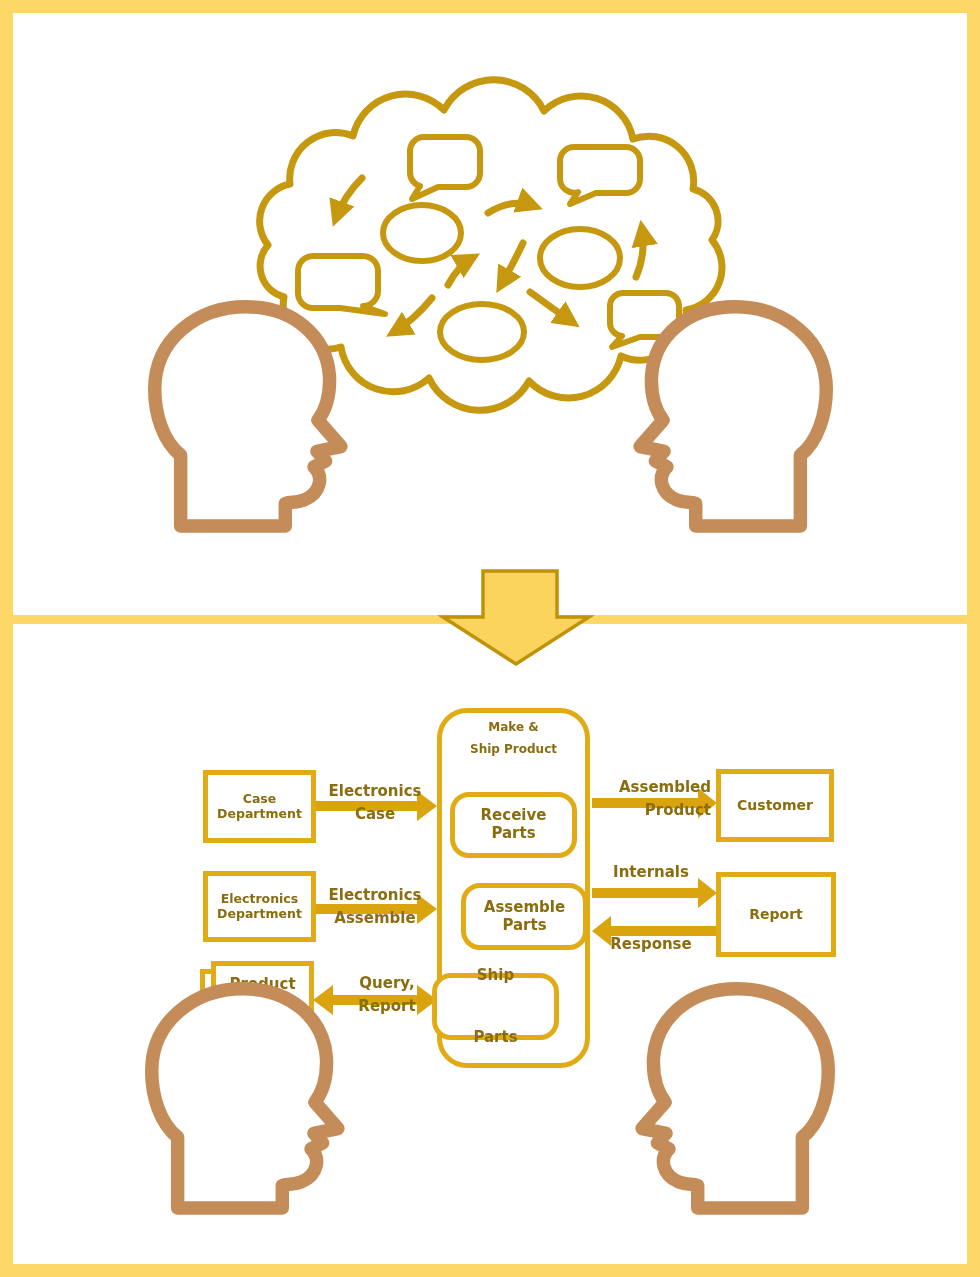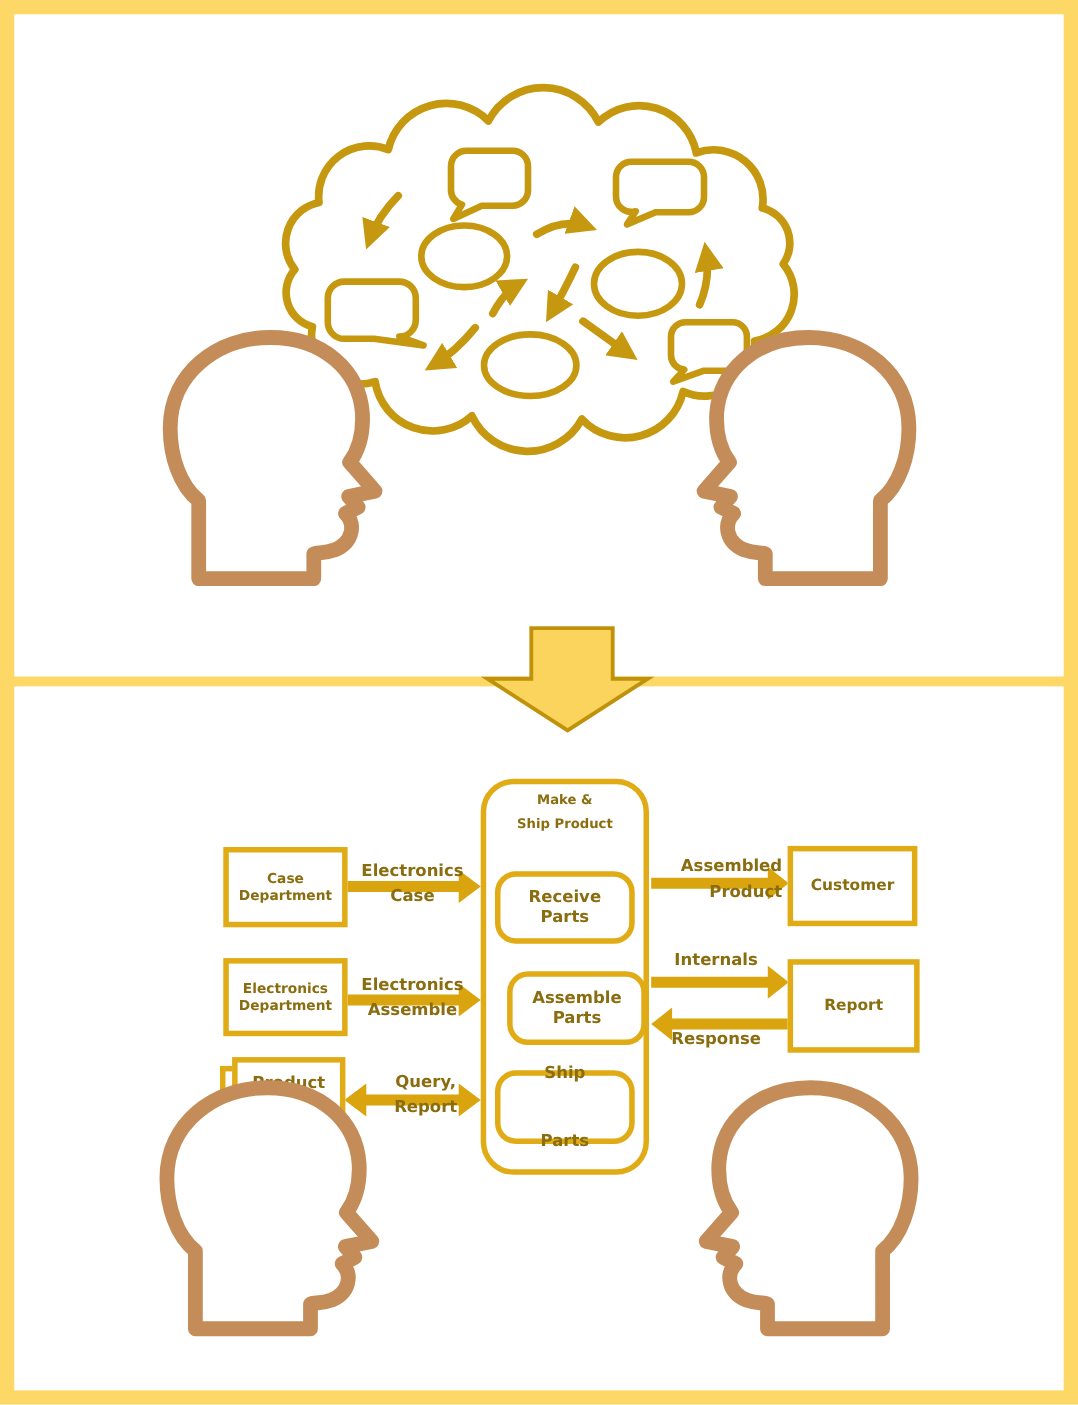--- a/index.html
+++ b/index.html
@@ -104,21 +104,21 @@
   </div>
 
   <div class="dbox rounded box-text-md" style="left:450px;top:792px;width:127px;height:66px;">
     <div>Receive</div>
     <div>Parts</div>
   </div>
   <div class="dbox rounded box-text-md" style="left:450px;top:883px;width:127px;height:67px;margin-left:11px;">
     <div>Assemble</div>
     <div>Parts</div>
   </div>
-  <div class="dbox rounded box-text-md" style="left:450px;top:973px;width:127px;height:67px;gap:44px;">
+  <div class="dbox rounded box-text-md" style="left:432px;top:973px;width:127px;height:67px;gap:44px;">
     <div>Ship</div>
     <div>Parts</div>
   </div>
 
   <div class="dbox box-text-lg" style="left:716px;top:769px;width:118px;height:73px;">
     <div>Customer</div>
   </div>
   <div class="dbox box-text-lg" style="left:716px;top:872px;width:120px;height:85px;">
     <div>Report</div>
   </div>

